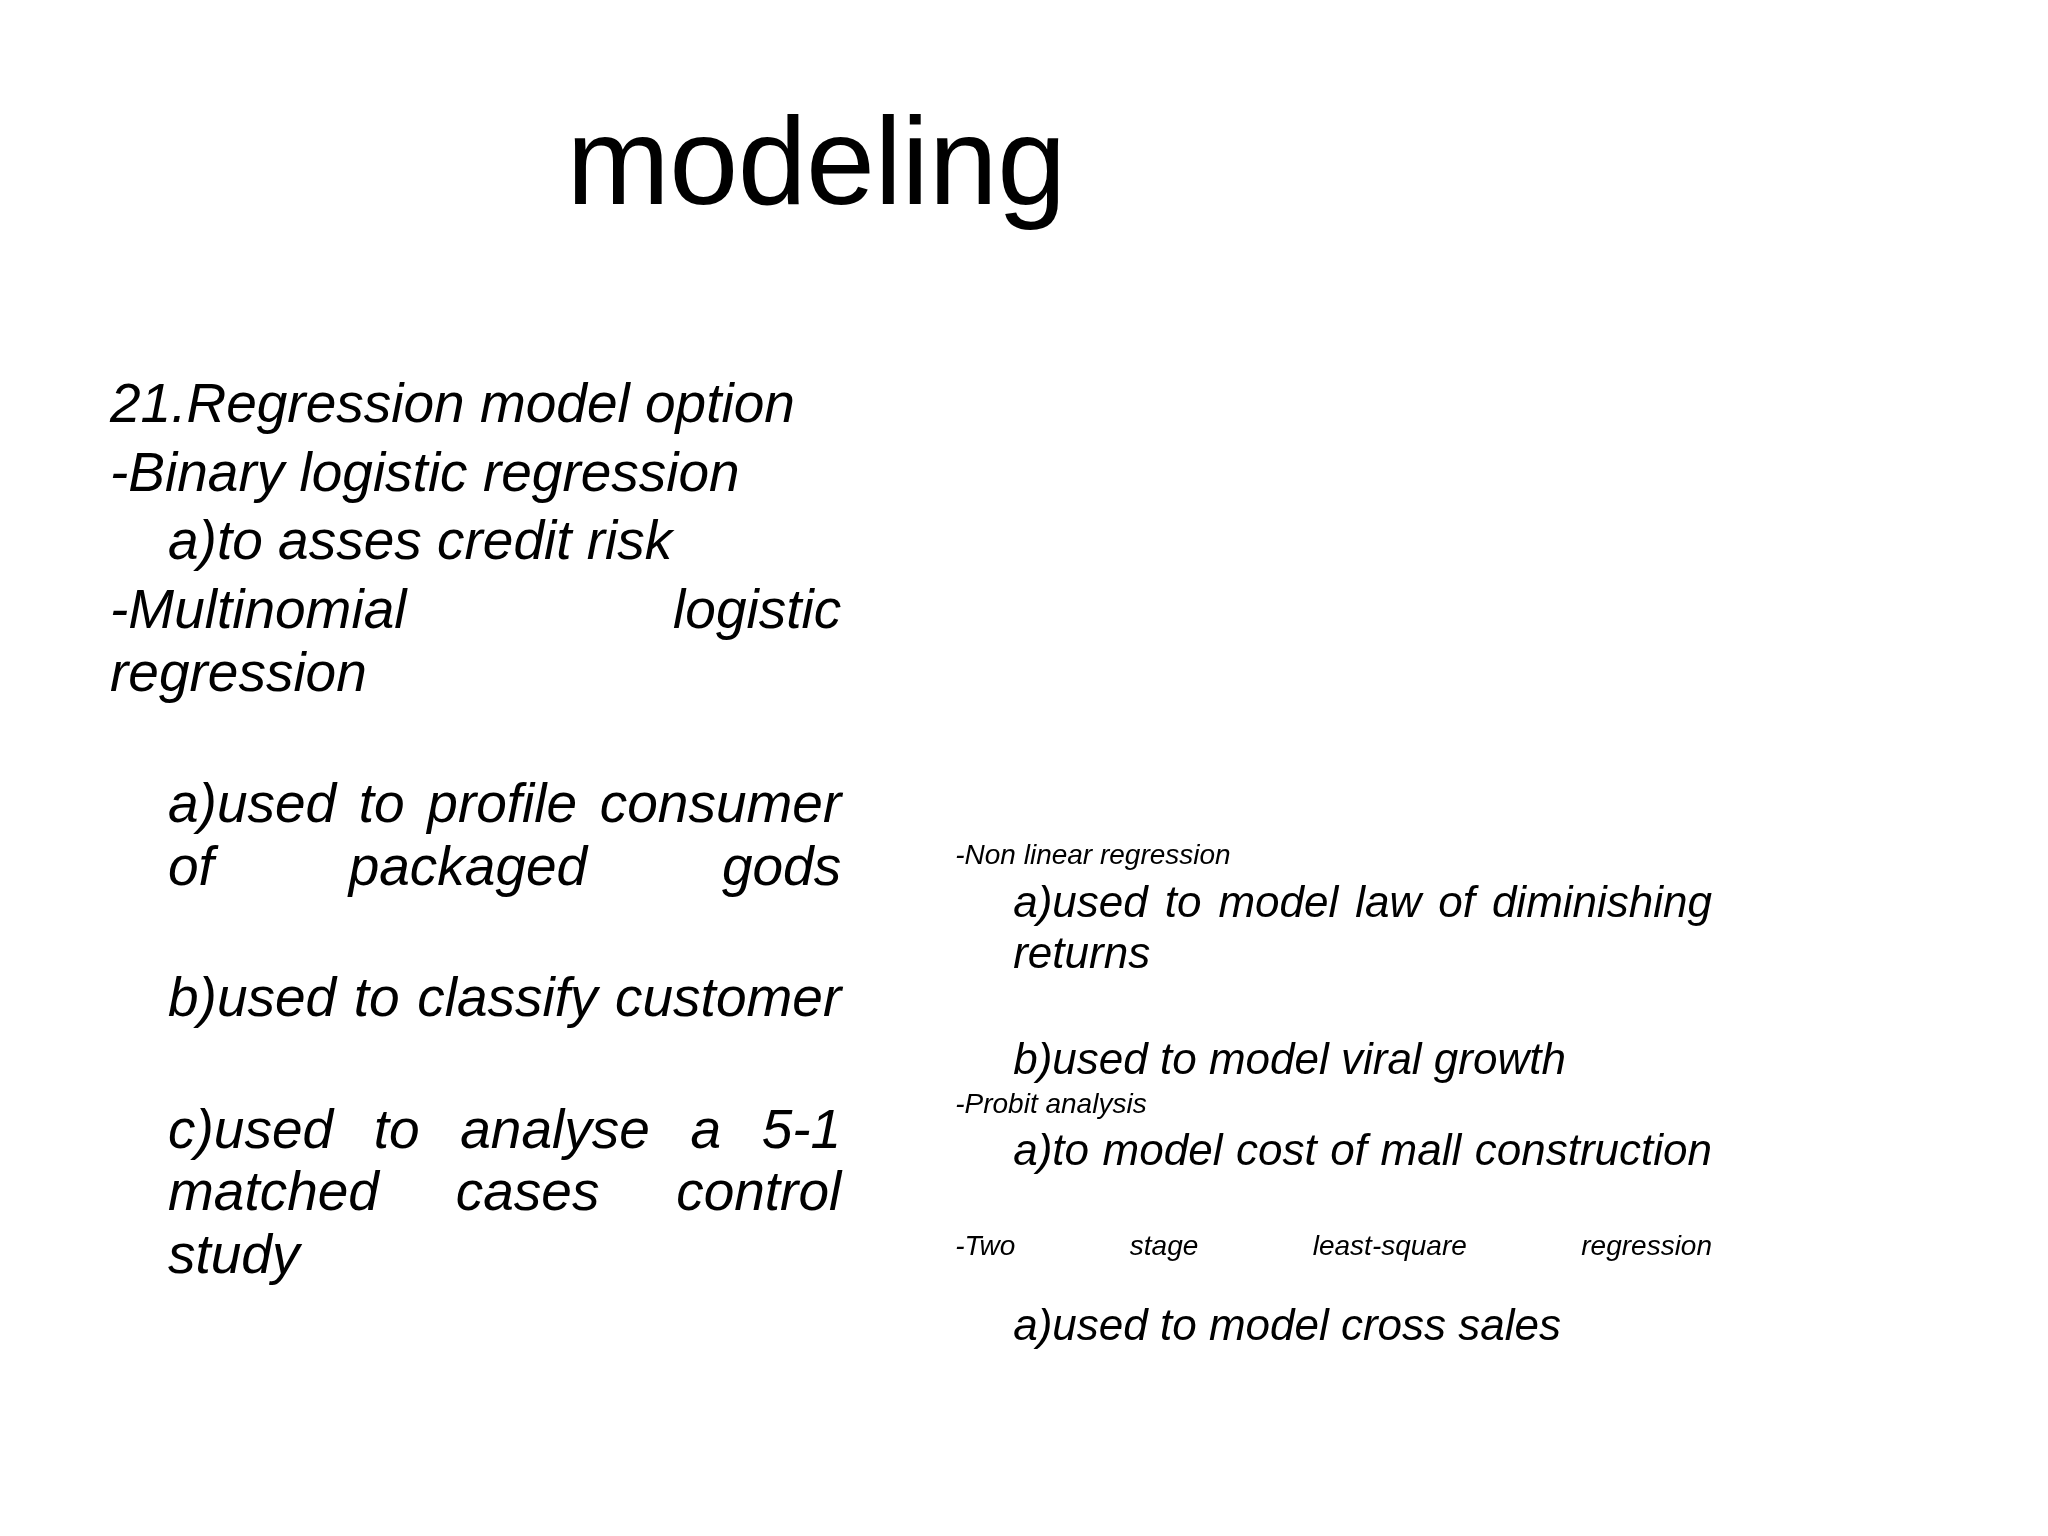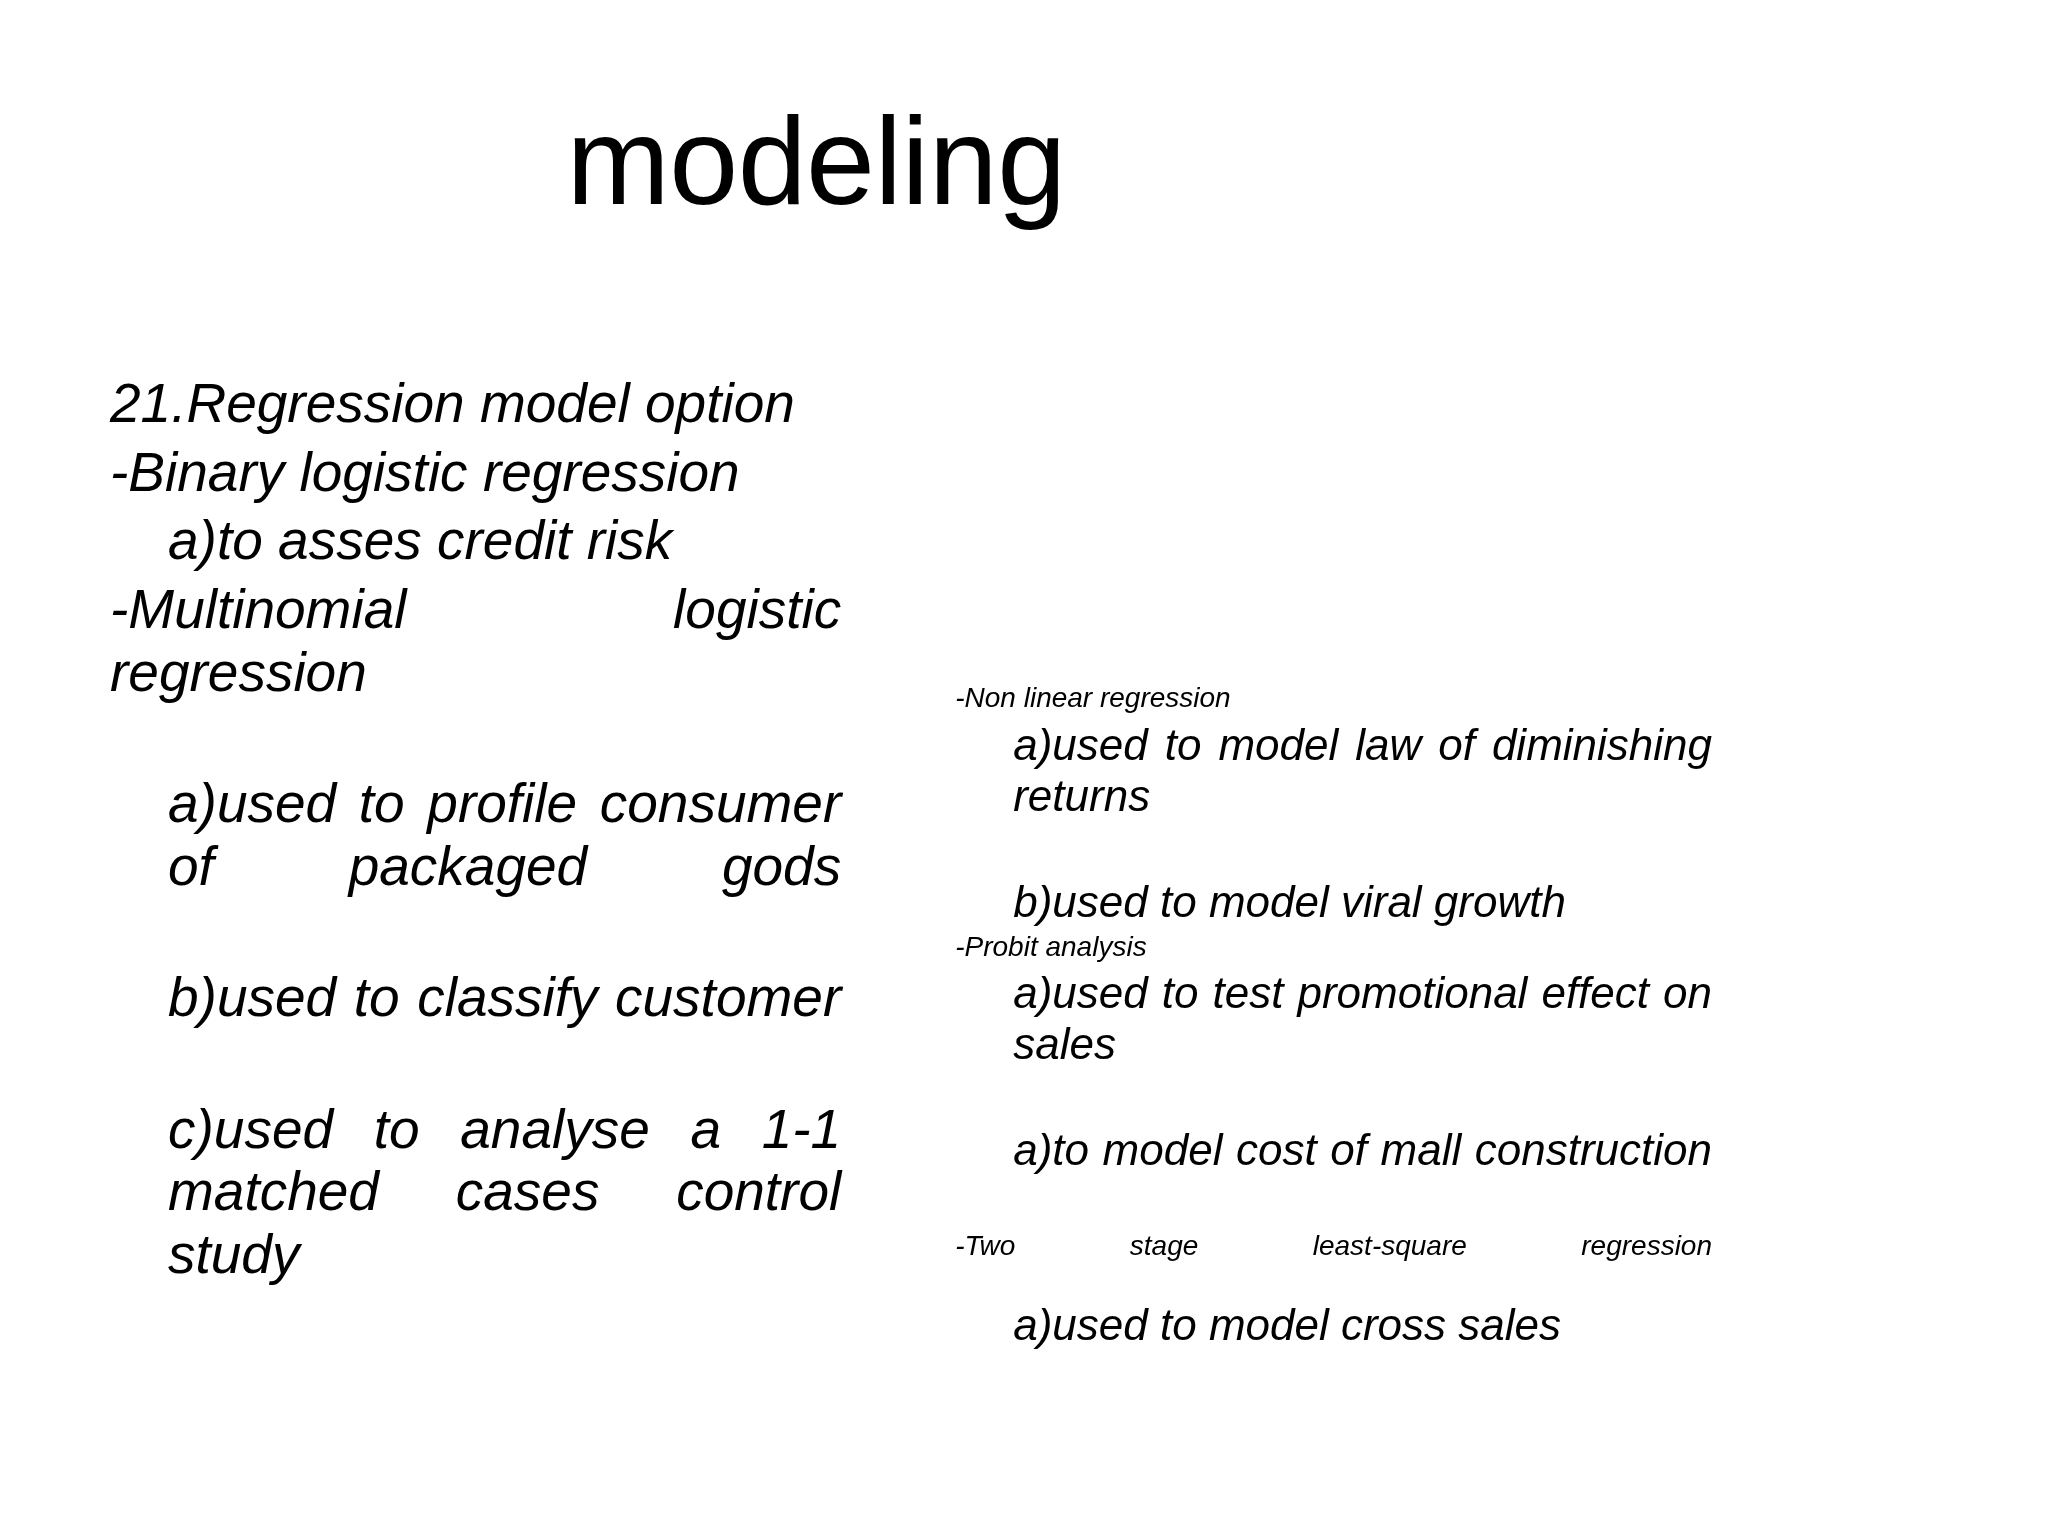--- a/index.html
+++ b/index.html
@@ -124,28 +124,27 @@
 
   <div class="body-area">
 
     <div class="column column-left">
       <p class="lvl1 nj">21.Regression model option</p>
       <p class="lvl1 nj">-Binary logistic regression</p>
       <p class="lvl2 nj">a)to asses credit risk</p>
       <p class="lvl1 j">-Multinomial logistic regression</p>
       <p class="lvl2 j">a)used to profile consumer of packaged gods</p>
       <p class="lvl2 j">b)used to classify customer</p>
-      <p class="lvl2 j">c)used to analyse a 1-1 matched cases control study</p>
+      <p class="lvl2 j">c)used to analyse a 5-1 matched cases control study</p>
     </div>
 
     <div class="column column-right">
       <p class="lvl1 nj">-Non linear regression</p>
       <p class="lvl2 j">a)used to model law of diminishing returns</p>
       <p class="lvl2 nj">b)used to model viral growth</p>
       <p class="lvl1 nj">-Probit analysis</p>
-      <p class="lvl2 j">a)used to test promotional effect on sales</p>
       <p class="lvl2 j">a)to model cost of mall construction</p>
       <p class="lvl1 j">-Two stage least-square regression</p>
       <p class="lvl2 nj">a)used to model cross sales</p>
     </div>
 
   </div>
 </div>
 
 </body></html>

